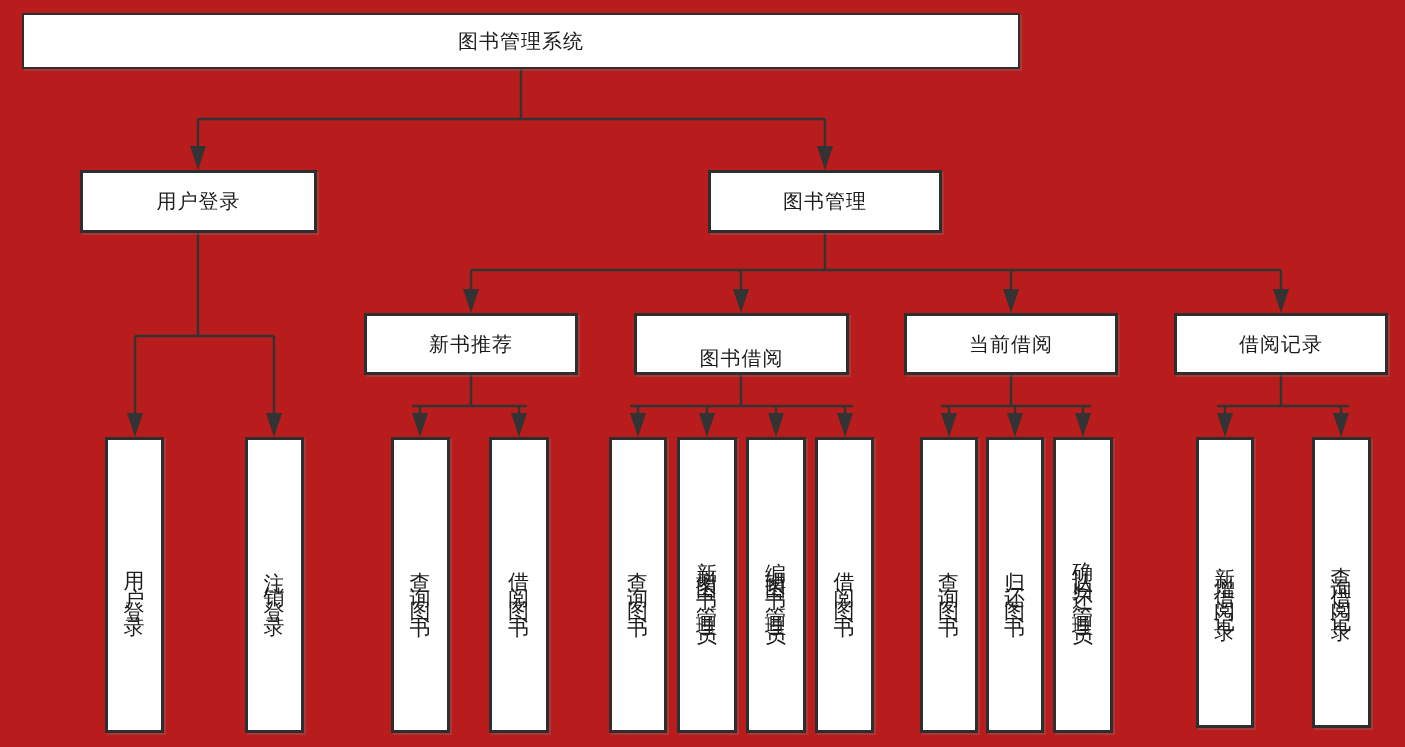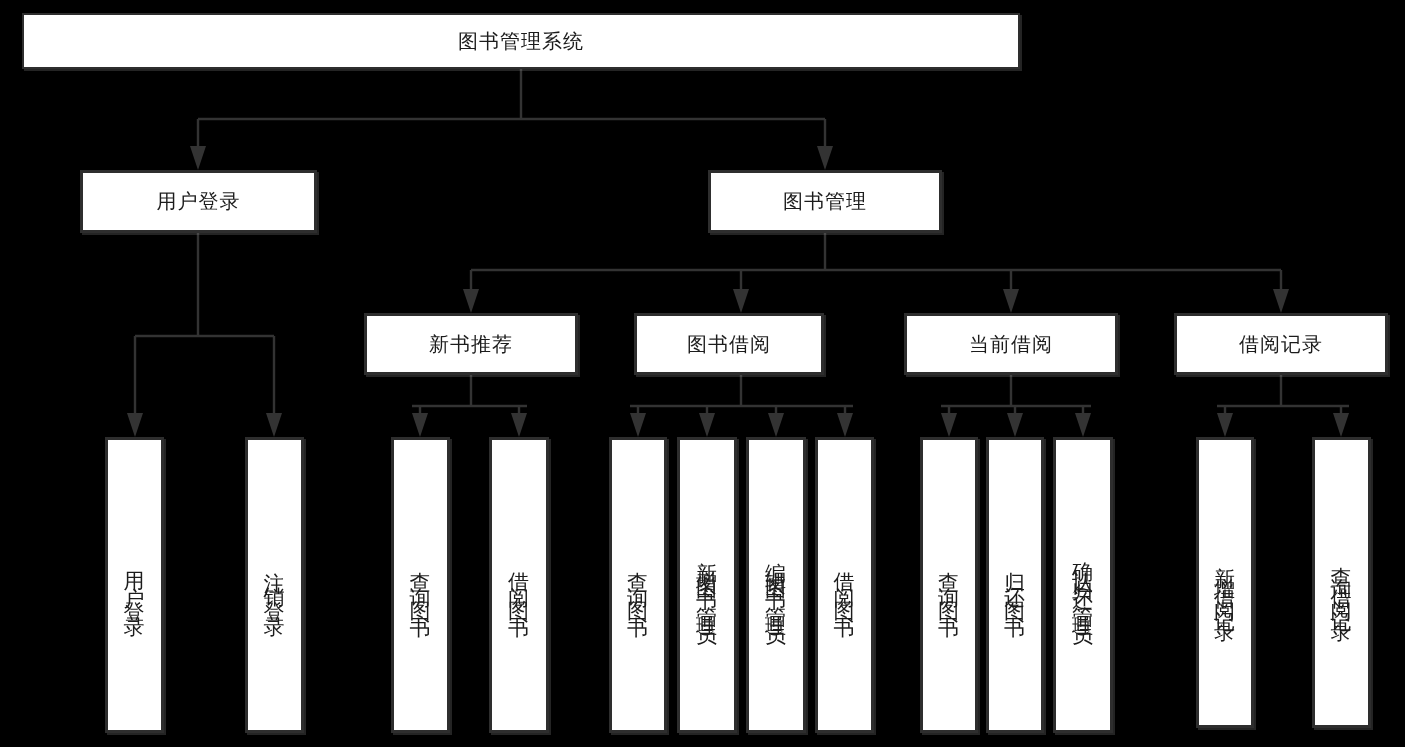--- a/index.html
+++ b/index.html
@@ -1,17 +1,17 @@
 <!DOCTYPE html>
 <html><head>
 <meta charset="utf-8">
 <style>
   html,body{margin:0;padding:0;background:#ffffff;}
   .stage{
-    position:relative;width:1405px;height:747px;background:#000000;overflow:hidden;
+    position:relative;width:1405px;height:747px;background:#b91c1c;overflow:hidden;
     font-family:"Liberation Sans","DejaVu Sans",sans-serif;color:#1c1c1c;
   }
   .stage svg{position:absolute;left:0;top:0;}
   .hbox{
     position:absolute;box-sizing:border-box;background:#ffffff;
     border:3px solid #2e2e2e;display:flex;align-items:center;justify-content:center;
     box-shadow:2px 2px 0 rgba(130,130,130,.28);
   }
   .hbox.thin{border-width:2px;}
   .hlabel{font-size:20px;letter-spacing:1px;white-space:nowrap;}
@@ -77,21 +77,21 @@
   <div class="hbox" style="left:80px;top:170px;width:237px;height:63px;">
     <span class="hlabel">用户登录</span>
   </div>
   <div class="hbox" style="left:364px;top:313px;width:214px;height:62px;">
     <span class="hlabel">新书推荐</span>
   </div>
 
   <div class="hbox" style="left:708px;top:170px;width:234px;height:63px;">
     <span class="hlabel">图书管理</span>
   </div>
-  <div class="hbox" style="left:634px;top:313px;width:190px;height:62px;">
+  <div class="hbox" style="left:634px;top:313px;width:215px;height:62px;align-items:flex-end;">
     <span class="hlabel">图书借阅</span>
   </div>
   <div class="hbox" style="left:904px;top:313px;width:214px;height:62px;">
     <span class="hlabel">当前借阅</span>
   </div>
   <div class="hbox" style="left:1174px;top:313px;width:214px;height:62px;align-items:center;">
     <span class="hlabel">借阅记录</span>
   </div>
 
   <div class="vbox" style="left:105px;top:437px;width:59px;height:296px;">

